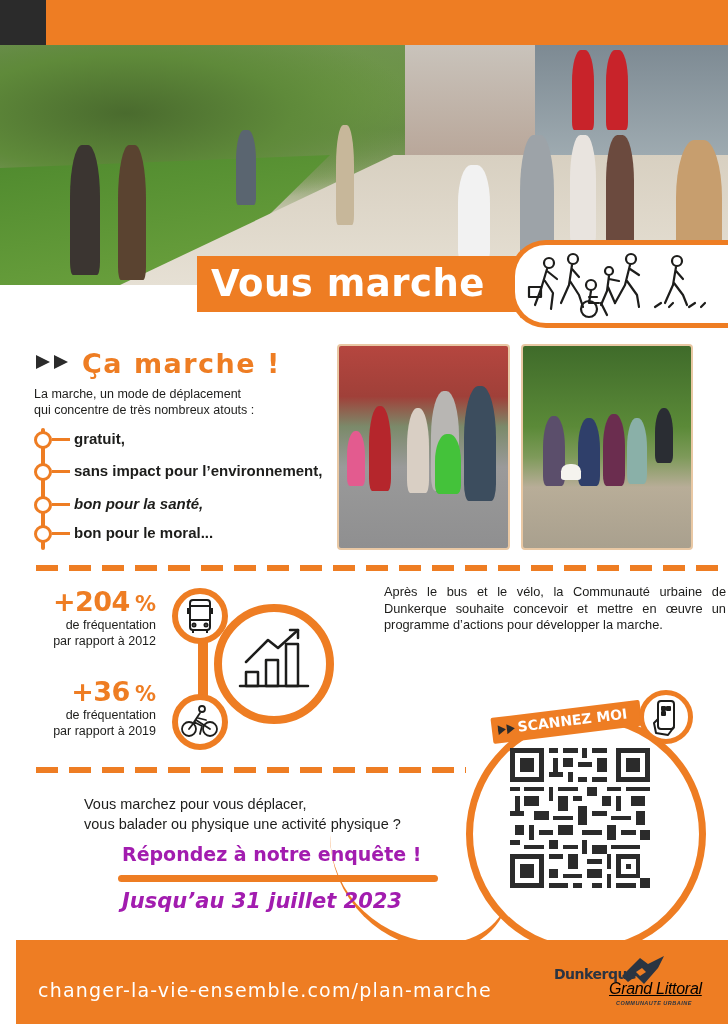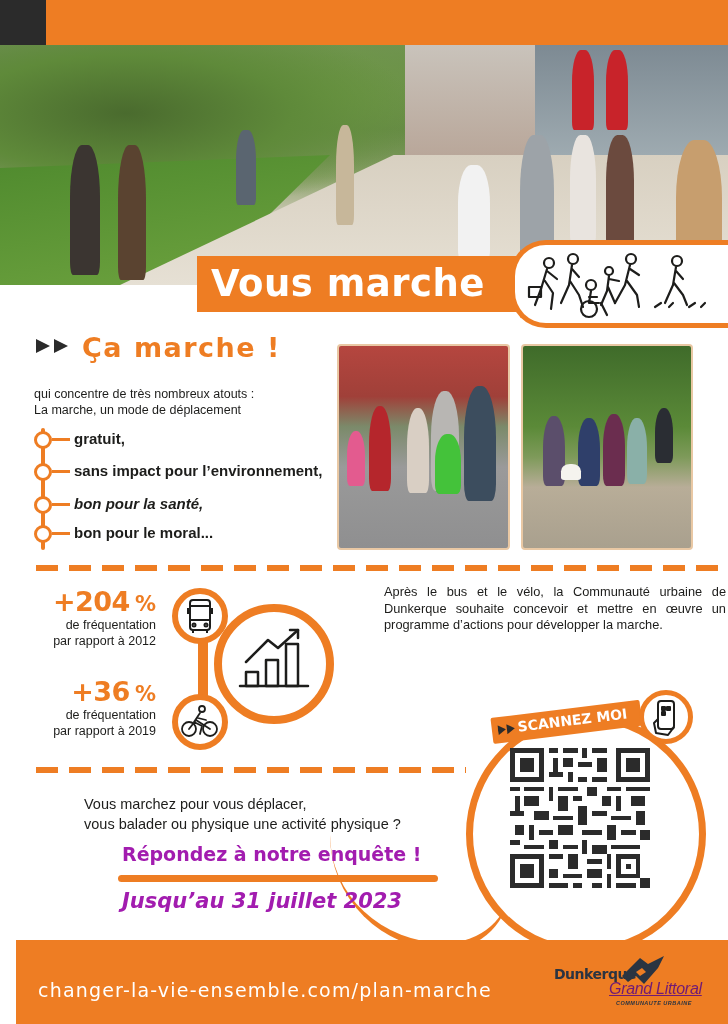--- a/index.html
+++ b/index.html
@@ -22,21 +22,21 @@
   .hero .umbrella { position: absolute; top: 5px; width: 22px; height: 80px; background: #c8232a; border-radius: 40% 40% 10% 10%; }
   .hero .person { position: absolute; background: #3a3531; border-radius: 40% 40% 10% 10%; }
 
   
   .title-band { position: absolute; left: 197px; top: 256px; width: 320px; height: 56px; background: #ee7d23; }
   .title-band .title { position: absolute; left: 14px; top: 6px; font-family: "DejaVu Sans", sans-serif; font-weight: bold; font-size: 37px; color: #ffffff; letter-spacing: 0.5px; white-space: nowrap; }
   .pictos { position: absolute; left: 510px; top: 240px; width: 230px; height: 88px; background: #ffffff; border: 5px solid #ee7d23; border-right: none; border-radius: 36px 0 0 36px; }
   .pictos svg { position: absolute; left: 12px; top: 6px; }
 
   
-  .section-title { position: absolute; left: 36px; top: 332px; white-space: nowrap; }
+  .section-title { position: absolute; left: 36px; top: 348px; white-space: nowrap; }
   .section-title .arrows { display: inline-block; vertical-align: middle; }
   .section-title .txt { font-family: "DejaVu Sans", sans-serif; font-weight: bold; font-size: 27px; color: #ee7d23; letter-spacing: 1.5px; vertical-align: middle; margin-left: 6px; }
 
   .intro { position: absolute; left: 34px; top: 386px; font-family: "Liberation Sans", sans-serif; font-size: 12.5px; line-height: 16px; color: #1d1d1b; width: 300px; }
 
   .atouts { position: absolute; left: 32px; top: 428px; width: 300px; height: 125px; }
   .atouts .rail { position: absolute; left: 9px; top: 0; width: 4px; height: 122px; background: #ee7d23; border-radius: 2px; }
   .atout { position: absolute; left: 0; height: 22px; width: 300px; }
   .atout .ring { position: absolute; left: 2px; top: 3px; width: 18px; height: 18px; border-radius: 50%; border: 3px solid #ee7d23; background: #ffffff; }
   .atout .dash { position: absolute; left: 20px; top: 10px; width: 18px; height: 3px; background: #ee7d23; }
@@ -73,21 +73,21 @@
 
   .q { position: absolute; left: 84px; top: 794px; font-family: "Liberation Sans", sans-serif; font-size: 14.5px; line-height: 20px; color: #1d1d1b; white-space: nowrap; }
   .cta { position: absolute; left: 122px; top: 843px; font-family: "DejaVu Sans", sans-serif; font-weight: bold; font-size: 19px; color: #a21caf; white-space: nowrap; }
   .cta-bar { position: absolute; left: 118px; top: 875px; width: 320px; height: 7px; background: #ee7d23; border-radius: 4px; }
   .deadline { position: absolute; left: 122px; top: 889px; font-family: "DejaVu Sans", sans-serif; font-weight: bold; font-style: italic; font-size: 21px; color: #a21caf; white-space: nowrap; }
 
   .footer { position: absolute; left: 16px; top: 940px; width: 728px; height: 84px; background: #ee7d23; }
   .footer .url { position: absolute; left: 22px; top: 39px; font-family: "DejaVu Sans", sans-serif; font-size: 19px; letter-spacing: 1.2px; color: #ffffff; white-space: nowrap; }
   .logo { position: absolute; left: 536px; top: 14px; width: 170px; height: 62px; }
   .logo .l1 { position: absolute; left: 2px; top: 12px; font-family: "DejaVu Sans", sans-serif; font-weight: bold; font-size: 14px; color: #2b3441; letter-spacing: -0.5px; }
-  .logo .l2 { position: absolute; left: 57px; top: 26px; font-family: "Liberation Sans", sans-serif; font-style: italic; font-size: 16px; color: #701a75; text-decoration: underline; letter-spacing: -0.3px; white-space: nowrap; text-align: right; }
+  .logo .l2 { position: absolute; left: 57px; top: 26px; font-family: "Liberation Sans", sans-serif; font-style: italic; font-size: 16px; color: #000000; text-decoration: underline; letter-spacing: -0.3px; white-space: nowrap; text-align: right; }
   .logo .l3 { position: absolute; left: 64px; top: 46px; font-family: "Liberation Sans", sans-serif; font-weight: bold; font-style: italic; font-size: 5.5px; color: #2b3441; letter-spacing: 0.5px; white-space: nowrap; }
   .logo svg { position: absolute; left: 66px; top: 0; }
 </style>
 </head>
 <body>
 
 <div class="topbar">
   <div class="dark"></div>
 </div>
 
@@ -143,22 +143,22 @@
 <div class="section-title">
   <span class="arrows">
     <svg width="40" height="18" viewBox="0 0 40 18">
         <polygon points="0,2 14,9 0,16" fill="#2b2b2b"></polygon>
         <polygon points="18,2 32,9 18,16" fill="#2b2b2b"></polygon>
       </svg>
   </span><span class="txt">Ça marche !</span>
 </div>
 
 <div class="intro">
+  <div>La marche, un mode de déplacement</div>
   <div>qui concentre de très nombreux atouts :</div>
-  <div>La marche, un mode de déplacement</div>
 </div>
 
 <div class="atouts">
   <div class="rail"></div>
   <div class="atout" style="top:0px;">
     <span class="ring"></span>
       <span class="dash"></span>
     <span class="lbl">gratuit,</span>
   </div>
   <div class="atout" style="top:32px;">

